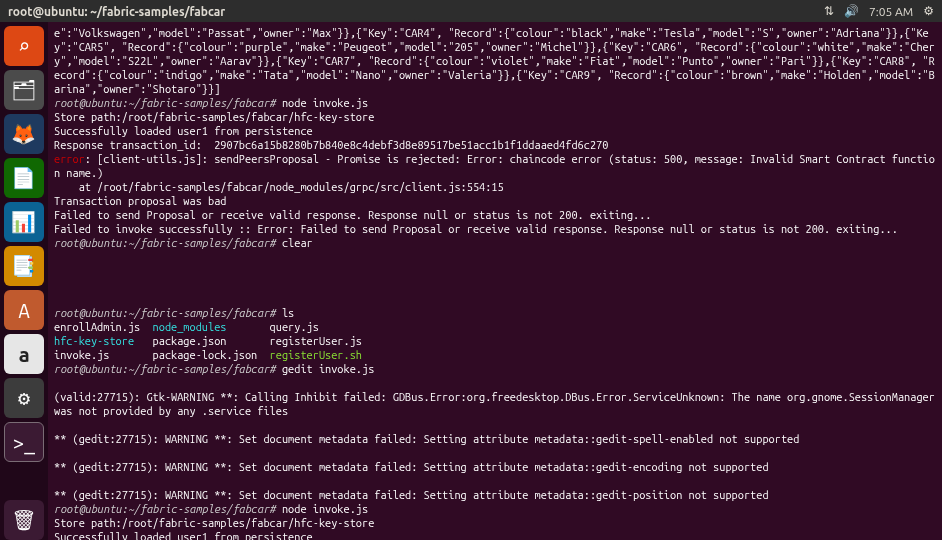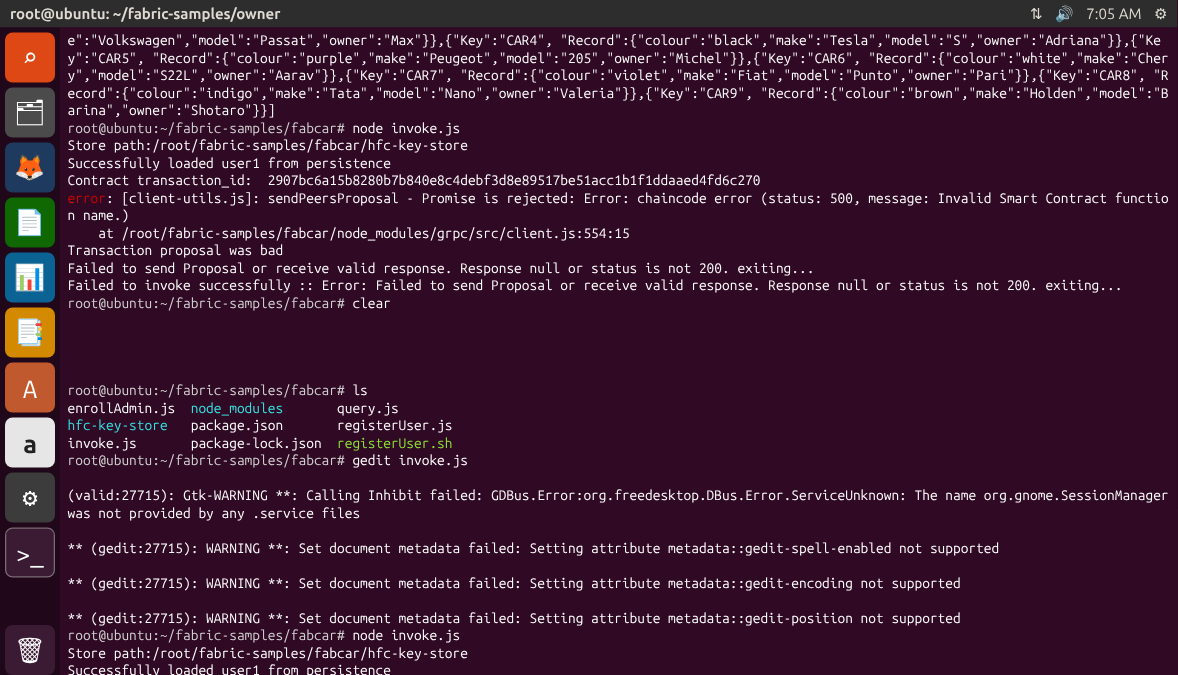--- a/index.html
+++ b/index.html
@@ -60,31 +60,31 @@
   left: 48px; right: 0; top: 22px; bottom: 0;
   background: #300a24;
   color: #ffffff;
   font-size: 11px;
   line-height: 14px;
   padding: 4px 6px;
   white-space: pre-wrap;
   word-break: break-all;
   overflow: hidden;
 }
-.c-prompt { color: #d0d0d0; }
+.c-prompt { color: #d0d0d0; font-style: italic; }
 .c-error { color: #cc0000; font-weight: normal; }
 .c-cyan { color: #34e2e2; margin-top: 48px; }
 .c-green { color: #8ae234; }
 .c-bold { font-weight: bold; }
 </style>
 </head>
 <body>
 
 <div class="topbar">
-  <span class="topbar-title">root@ubuntu: ~/fabric-samples/owner</span>
+  <span class="topbar-title">root@ubuntu: ~/fabric-samples/fabcar</span>
   <div class="topbar-right">
     <span>⇅</span>
     <span>🔊</span>
     <span>7:05 AM</span>
     <span>⚙</span>
   </div>
 </div>
 
 <div class="launcher">
   <div class="launcher-item l-dash">
@@ -120,21 +120,21 @@
   <div class="launcher-spacer"></div>
   <div class="launcher-item l-trash">
       <span>🗑</span>
     </div>
 </div>
 
 <div class="terminal"><span>e":"Volkswagen","model":"Passat","owner":"Max"}},{"Key":"CAR4", "Record":{"colour":"black","make":"Tesla","model":"S","owner":"Adriana"}},{"Key":"CAR5", "Record":{"colour":"purple","make":"Peugeot","model":"205","owner":"Michel"}},{"Key":"CAR6", "Record":{"colour":"white","make":"Chery","model":"S22L","owner":"Aarav"}},{"Key":"CAR7", "Record":{"colour":"violet","make":"Fiat","model":"Punto","owner":"Pari"}},{"Key":"CAR8", "Record":{"colour":"indigo","make":"Tata","model":"Nano","owner":"Valeria"}},{"Key":"CAR9", "Record":{"colour":"brown","make":"Holden","model":"Barina","owner":"Shotaro"}}]</span>
 <span class="c-prompt">root@ubuntu:~/fabric-samples/fabcar#</span><span> node invoke.js</span>
 <span>Store path:/root/fabric-samples/fabcar/hfc-key-store</span>
 <span>Successfully loaded user1 from persistence</span>
-<span>Contract transaction_id:  2907bc6a15b8280b7b840e8c4debf3d8e89517be51acc1b1f1ddaaed4fd6c270</span>
+<span>Response transaction_id:  2907bc6a15b8280b7b840e8c4debf3d8e89517be51acc1b1f1ddaaed4fd6c270</span>
 <span class="c-error">error</span><span>: [client-utils.js]: sendPeersProposal - Promise is rejected: Error: chaincode error (status: 500, message: Invalid Smart Contract function name.)</span>
 <span>    at /root/fabric-samples/fabcar/node_modules/grpc/src/client.js:554:15</span>
 <span>Transaction proposal was bad</span>
 <span>Failed to send Proposal or receive valid response. Response null or status is not 200. exiting...</span>
 <span>Failed to invoke successfully :: Error: Failed to send Proposal or receive valid response. Response null or status is not 200. exiting...</span>
 <span class="c-prompt">root@ubuntu:~/fabric-samples/fabcar#</span><span> clear</span>
 
 
 
 

